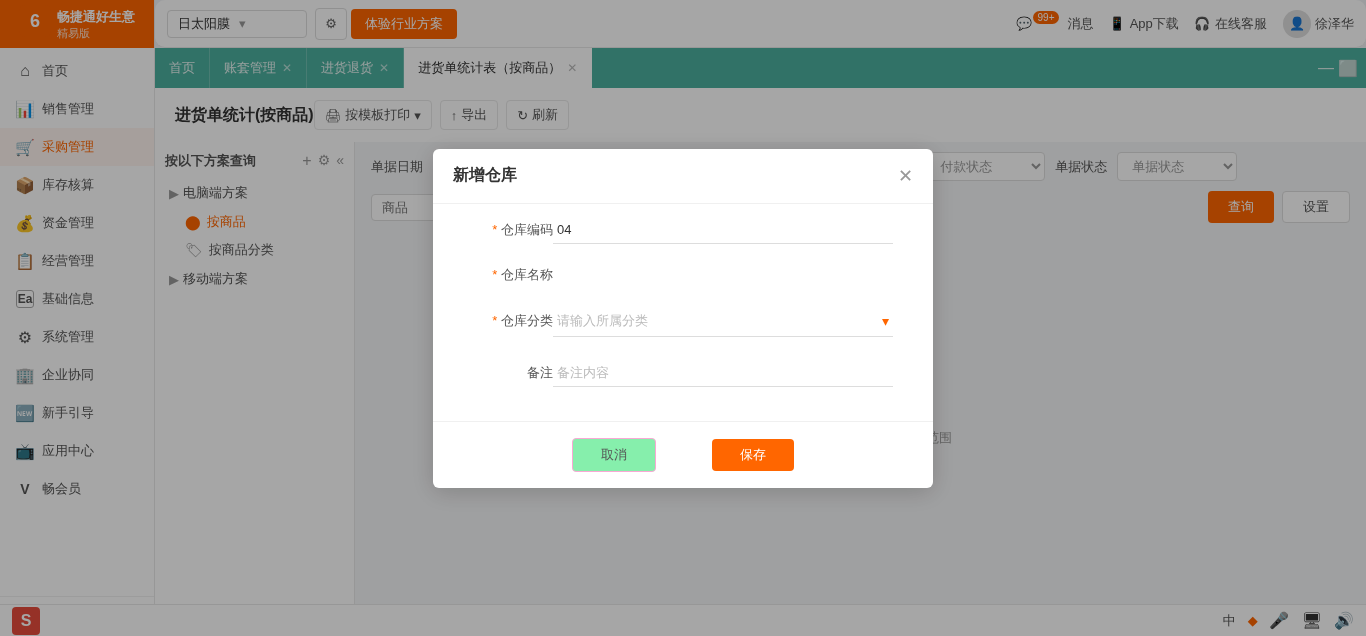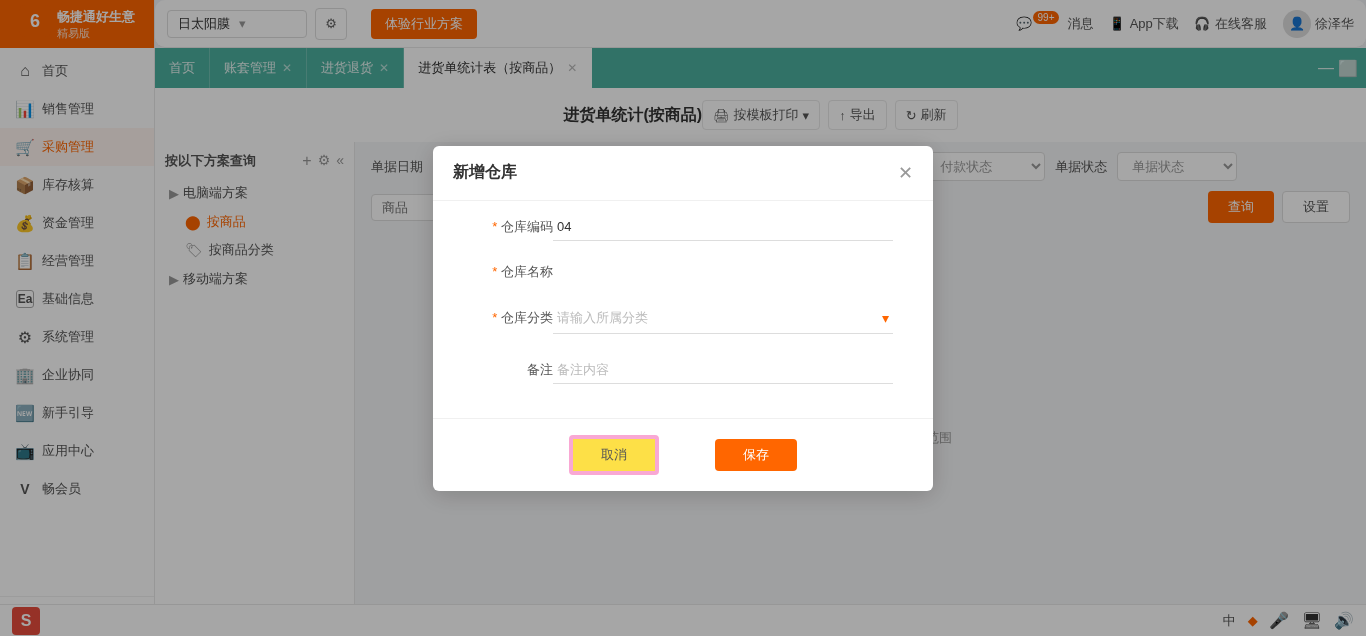--- a/index.html
+++ b/index.html
@@ -119,21 +119,21 @@
     
     .main-content {
       position: fixed;
       top: 88px; left: 155px; right: 0; bottom: 0;
       background: #f5f6f7;
       overflow: auto;
     }
     .page-header {
       background: #fff;
       padding: 12px 20px 0;
-      display: flex; align-items: center; justify-content: center;
+      display: flex; align-items: center; justify-content: flex-start;
     }
     .page-title { font-size: 16px; font-weight: bold; color: #333; padding-bottom: 12px; }
     .page-actions { display: flex; gap: 8px; align-items: center; padding-bottom: 12px; }
     .btn-template { display: flex; align-items: center; gap: 4px; border: 1px solid #e8e8e8; border-radius: 4px; padding: 5px 10px; cursor: pointer; background: #fff; color: #555; font-size: 13px; }
     .btn-export { display: flex; align-items: center; gap: 4px; border: 1px solid #e8e8e8; border-radius: 4px; padding: 5px 10px; cursor: pointer; background: #fff; color: #555; font-size: 13px; }
     .btn-refresh { display: flex; align-items: center; gap: 4px; border: 1px solid #e8e8e8; border-radius: 4px; padding: 5px 10px; cursor: pointer; background: #fff; color: #555; font-size: 13px; }
 
     .content-body { display: flex; gap: 0; }
     .left-panel {
       width: 200px;
@@ -223,21 +223,21 @@
       cursor: pointer;
     }
     .form-select-placeholder { flex: 1; color: #bbb; font-size: 13px; }
     .form-select-arrow { color: #f60; font-size: 14px; }
     .modal-footer {
       padding: 16px 20px;
       border-top: 1px solid #f0f0f0;
       display: flex; align-items: center; justify-content: center;
       gap: 16px;
     }
-    .btn-cancel { background: #fde047; color: #555; border: 4px solid #f9a8d4; border-radius: 4px; padding: 7px 28px; cursor: pointer; font-size: 13px; }
+    .btn-cancel { background: #86efac; color: #555; border: 1px solid #f9a8d4; border-radius: 4px; padding: 7px 28px; cursor: pointer; font-size: 13px; }
     .btn-save { background: #f60; color: #fff; border: none; border-radius: 4px; padding: 7px 28px; cursor: pointer; font-size: 13px; margin-left: 40px; }
 
     
     .bottom-bar {
       position: fixed; bottom: 0; left: 0; right: 0;
       height: 32px;
       background: #fff;
       border-top: 1px solid #e8e8e8;
       display: flex; align-items: center;
       padding: 0 12px;
@@ -326,21 +326,21 @@
 </div>
 
 <div class="top-bar" style="left:155px;border-radius:10px;">
   <div class="store-selector">
     <span>日太阳膜</span>
     <span style="color:#999;">▾</span>
   </div>
   <div class="gear-btn" style="margin-left:8px;">
     <span>⚙</span>
   </div>
-  <button class="trial-btn" style="margin-left:24px;">体验行业方案</button>
+  <button class="trial-btn" style="margin-left:4px;">体验行业方案</button>
   <div style="flex:1;"></div>
   <div class="top-right">
     <div class="top-right-item">
       <span>💬</span>
       <span class="badge">99+</span>
       <span>消息</span>
     </div>
     <div class="top-right-item">
       <span>📱</span>
       <span>App下载</span>

